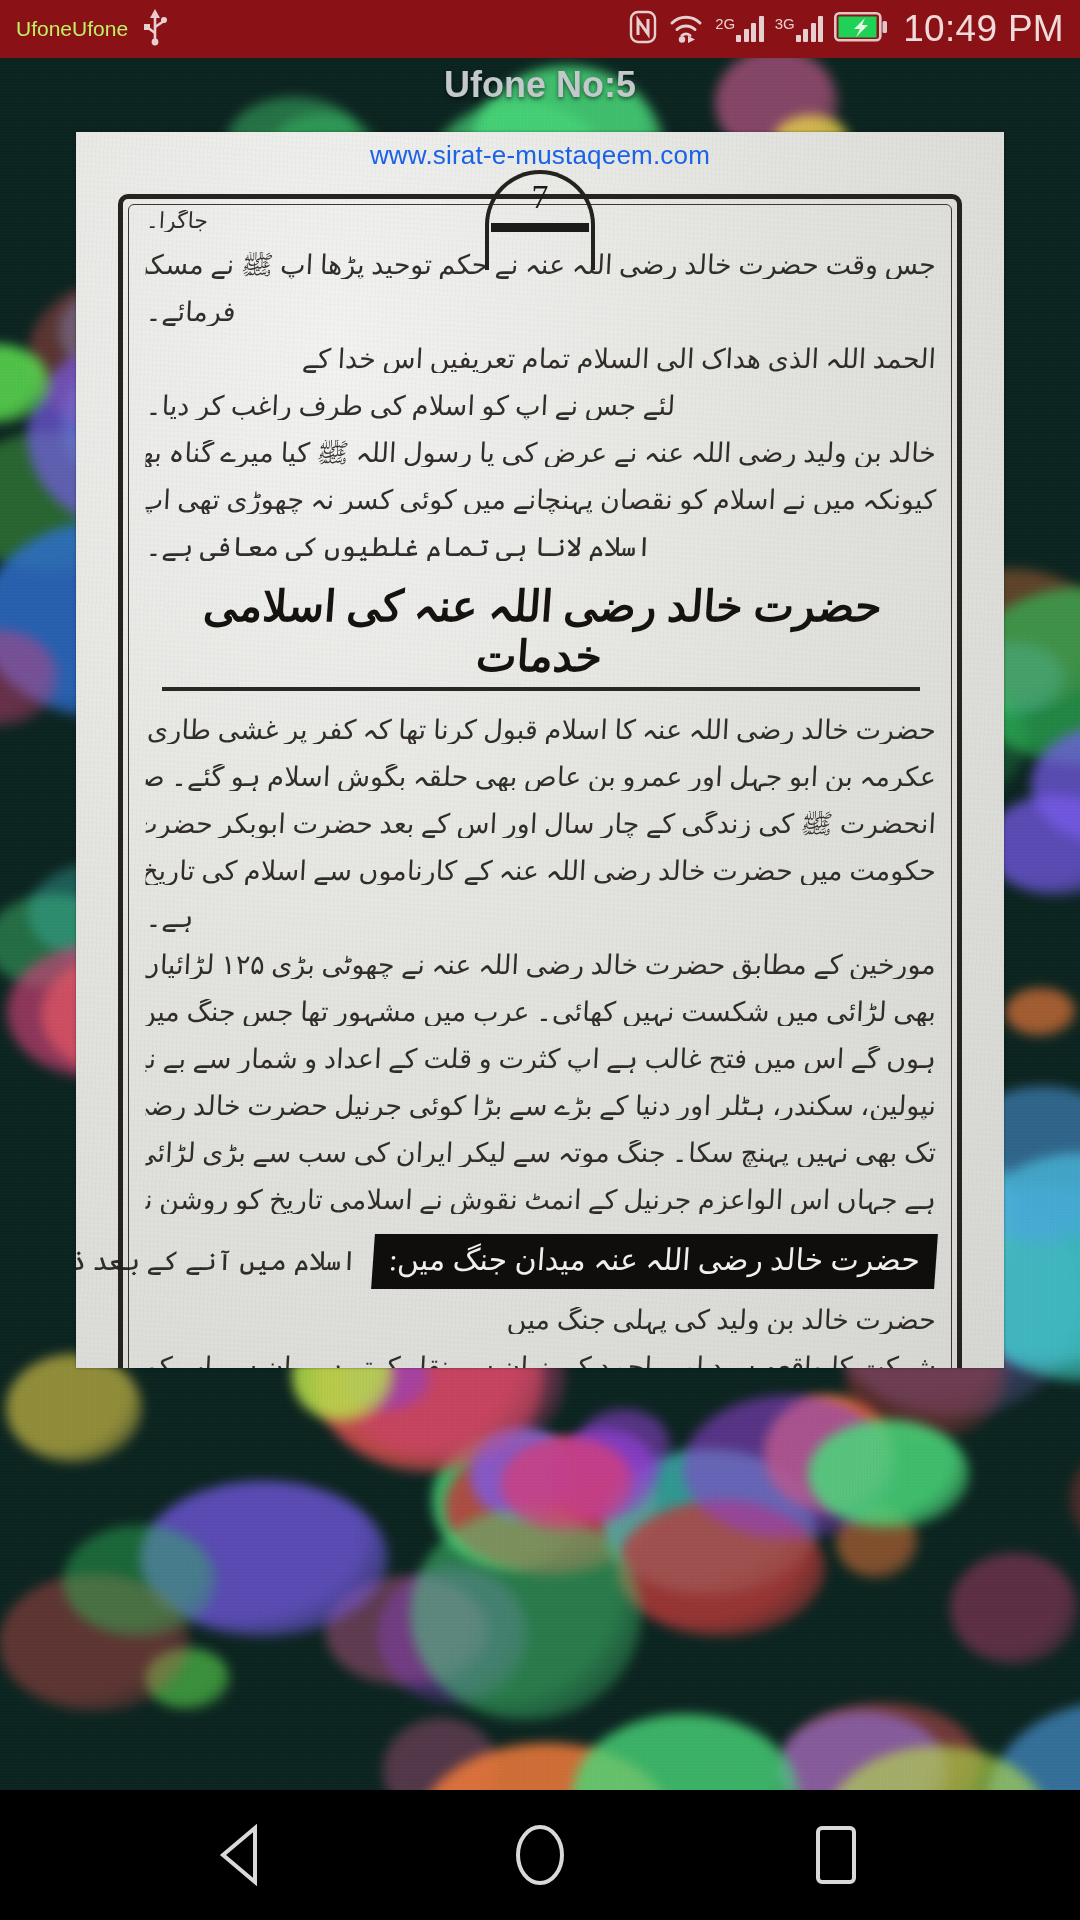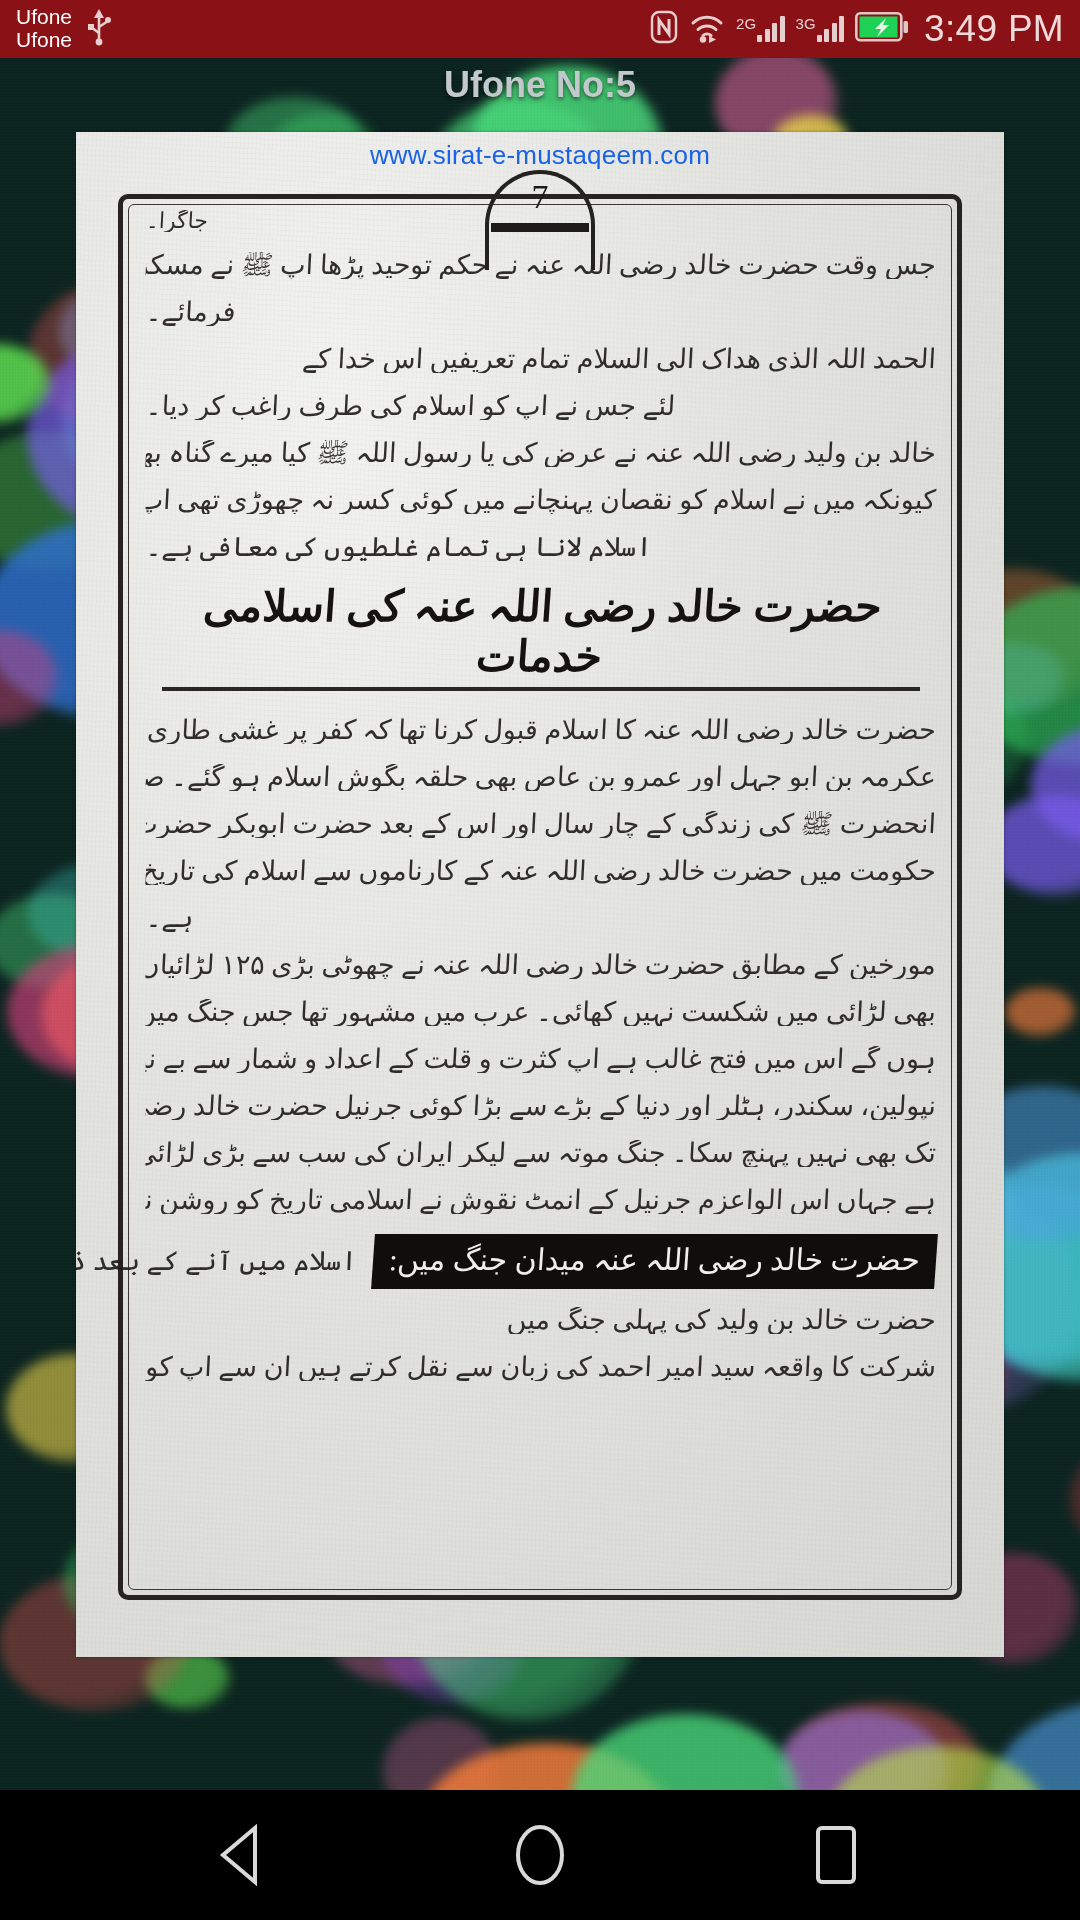--- a/index.html
+++ b/index.html
@@ -34,24 +34,24 @@
   
   #statusbar {
     position:absolute; top:0; left:0;
     width:1080px; height:58px;
     background:#8a1216;
     display:flex; align-items:center;
     padding:0 16px;
     z-index:40;
   }
   #carriers {
-    display:flex; flex-direction:column;
+    display:flex; flex-direction:row;
     justify-content:flex-end;
     line-height:1.08;
-    color:#ffffff;
+    color:#bef264;
     font-size:21px;
   }
   #usb-ic { margin-left:12px; }
   #status-right {
     margin-left:auto;
     display:flex; align-items:center; gap:11px;
   }
   .sig-group { display:flex; align-items:flex-start; }
   .sig-label {
     font-size:15px; color:#e8cfcf;
@@ -76,21 +76,21 @@
     color:#c2c8cb;
     font-size:36px; font-weight:bold;
     text-shadow:0 2px 4px rgba(0,0,0,.55);
     z-index:30;
   }
 
   
   #pagewrap {
     position:absolute;
     left:76px; top:132px;
-    width:928px; height:1525px;
+    width:928px; height:1236px;
     background:#e3e3e1;
     z-index:20;
     box-shadow:0 0 3px rgba(0,0,0,.35);
     overflow:hidden;
   }
   #paper {
     position:absolute; inset:0;
     background:
       radial-gradient(ellipse at 28% 18%, #f2f2f0 0%, #e2e2df 48%, #d6d6d2 100%);
   }
@@ -391,21 +391,21 @@
 
     <span>
       <svg width="54" height="30" viewBox="0 0 54 30">
         <rect x="1.3" y="1.3" width="45" height="27" rx="4" ry="4" fill="none" stroke="#e0c6c6" stroke-width="2.6"></rect>
         <rect x="4.5" y="4.5" width="38" height="21" fill="#1fd154"></rect>
         <polygon points="31,6 20,17 26,17 22,25 34,13 28,13" fill="#e6f7ea"></polygon>
         <rect x="48.5" y="9" width="4.5" height="12" rx="1.6" fill="#e0c6c6"></rect>
       </svg>
     </span>
 
-    <span id="clock">3:49 PM</span>
+    <span id="clock">10:49 PM</span>
   </div>
 </div>
 
 <div id="pagetitle">Ufone No:5</div>
 
 <div id="pagewrap">
   <div id="paper"></div>
   <div id="paper-grain"></div>
 
   <div id="siteurl">www.sirat-e-mustaqeem.com</div>

